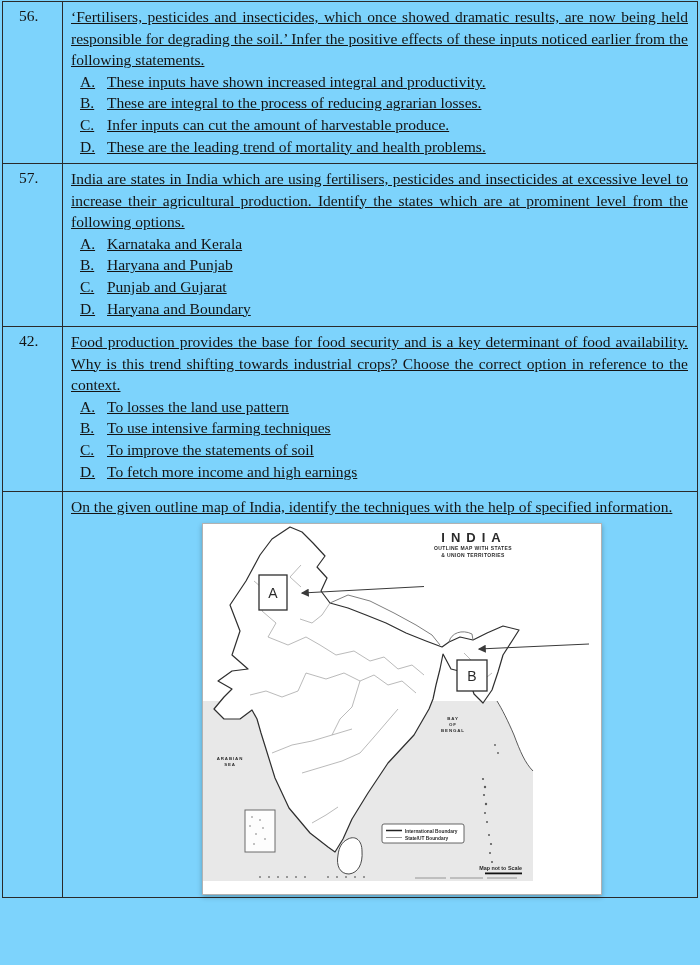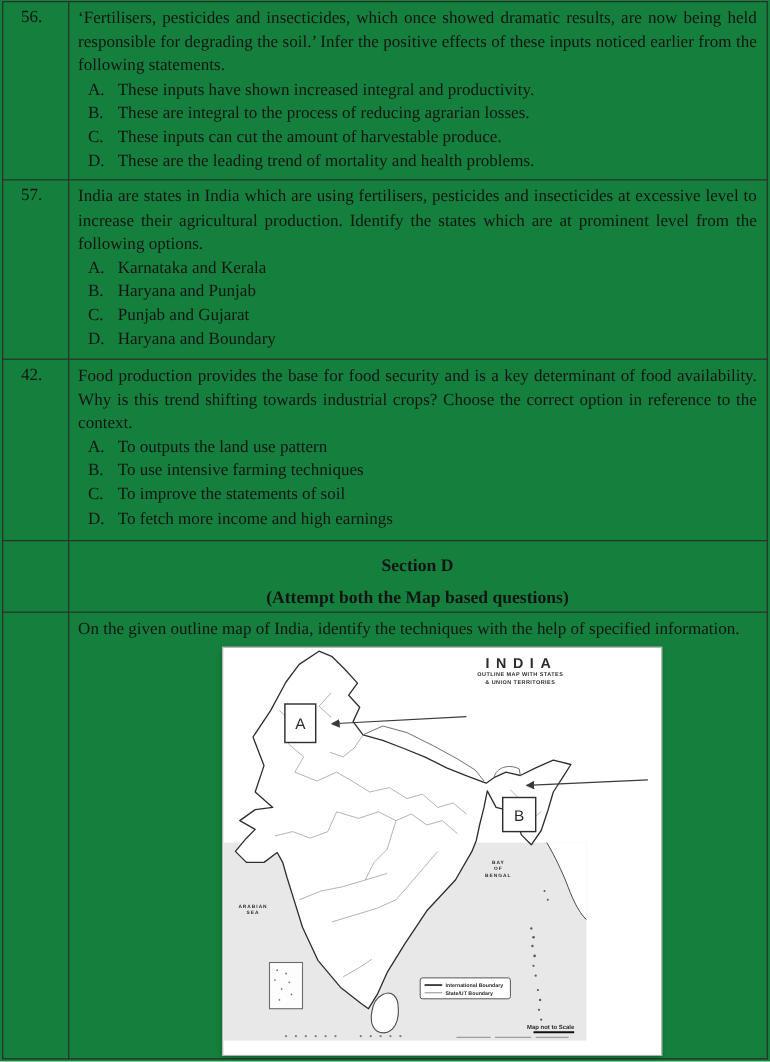--- a/index.html
+++ b/index.html
@@ -1,29 +1,29 @@
 <!DOCTYPE html>
 <html><head>
 <meta charset="utf-8">
 <style>
   html,body{margin:0;padding:0;background:#fafafa;}
   .page{
-    width:700px;height:965px;background:#15803d;position:relative;
+    width:700px;height:965px;background:#7dd3fc;position:relative;
     font-family:"Liberation Serif",serif;color:#141414;overflow:hidden;
   }
   table.qtable{
     border-collapse:collapse;table-layout:fixed;
     width:696px;margin:1px 2px;
   }
   .qtable td{
     border:1.7px solid #2a2a2a;vertical-align:top;padding:0;
   }
   col.c-num{width:60px;}
   td.num{padding:5px 0 0 16px;font-size:15.5px;}
-  td.body{padding:4px 9px 2px 8px;font-size:15.5px;line-height:21.6px;}
+  td.body{padding:4px 9px 2px 8px;font-size:15.5px;line-height:21.6px;text-decoration:underline;}
   .qtext{margin:0;text-align:justify;}
   .opt{display:flex;margin-left:9px;}
   .optlabel{width:27px;flex:none;}
   .opttext{flex:1;}
   tr.r1 td{height:155px;}
   tr.r2 td{height:156px;}
   tr.r3 td{height:158px;}
   tr.r4 td{height:56px;}
   td.section-cell{text-align:center;}
   .section-title{margin:8px 0 0;font-weight:bold;font-size:16px;}
@@ -64,21 +64,21 @@
         <div class="opt">
               <span class="optlabel">A.</span>
               <span class="opttext">These inputs have shown increased integral and productivity.</span>
             </div>
         <div class="opt">
               <span class="optlabel">B.</span>
               <span class="opttext">These are integral to the process of reducing agrarian losses.</span>
             </div>
         <div class="opt">
               <span class="optlabel">C.</span>
-              <span class="opttext">These inputs can cut the amount of harvestable produce.</span>
+              <span class="opttext">Infer inputs can cut the amount of harvestable produce.</span>
             </div>
         <div class="opt">
               <span class="optlabel">D.</span>
               <span class="opttext">These are the leading trend of mortality and health problems.</span>
             </div>
       </td>
     </tr>
 
     <tr class="r2">
       <td class="num">57.</td>
@@ -102,44 +102,37 @@
             </div>
       </td>
     </tr>
 
     <tr class="r3">
       <td class="num">42.</td>
       <td class="body">
         <p class="qtext">Food production provides the base for food security and is a key determinant of food availability. Why is this trend shifting towards industrial crops? Choose the correct option in reference to the context.</p>
         <div class="opt">
               <span class="optlabel">A.</span>
-              <span class="opttext">To outputs the land use pattern</span>
+              <span class="opttext">To losses the land use pattern</span>
             </div>
         <div class="opt">
               <span class="optlabel">B.</span>
               <span class="opttext">To use intensive farming techniques</span>
             </div>
         <div class="opt">
               <span class="optlabel">C.</span>
               <span class="opttext">To improve the statements of soil</span>
             </div>
         <div class="opt">
               <span class="optlabel">D.</span>
               <span class="opttext">To fetch more income and high earnings</span>
             </div>
       </td>
     </tr>
 
-    <tr class="r4">
-      <td class="num"></td>
-      <td class="body section-cell">
-        <p class="section-title">Section D</p>
-        <p class="section-sub">(Attempt both the Map based questions)</p>
-      </td>
-    </tr>
 
     <tr class="r5">
       <td class="num"></td>
       <td class="body">
         <p class="qtext">On the given outline map of India, identify the techniques with the help of specified information.</p>
 
         <div class="map-wrap">
           <div class="map-frame"></div>
           <svg class="mapsvg" width="332" height="372" viewBox="0 0 332 372">
             <defs>

